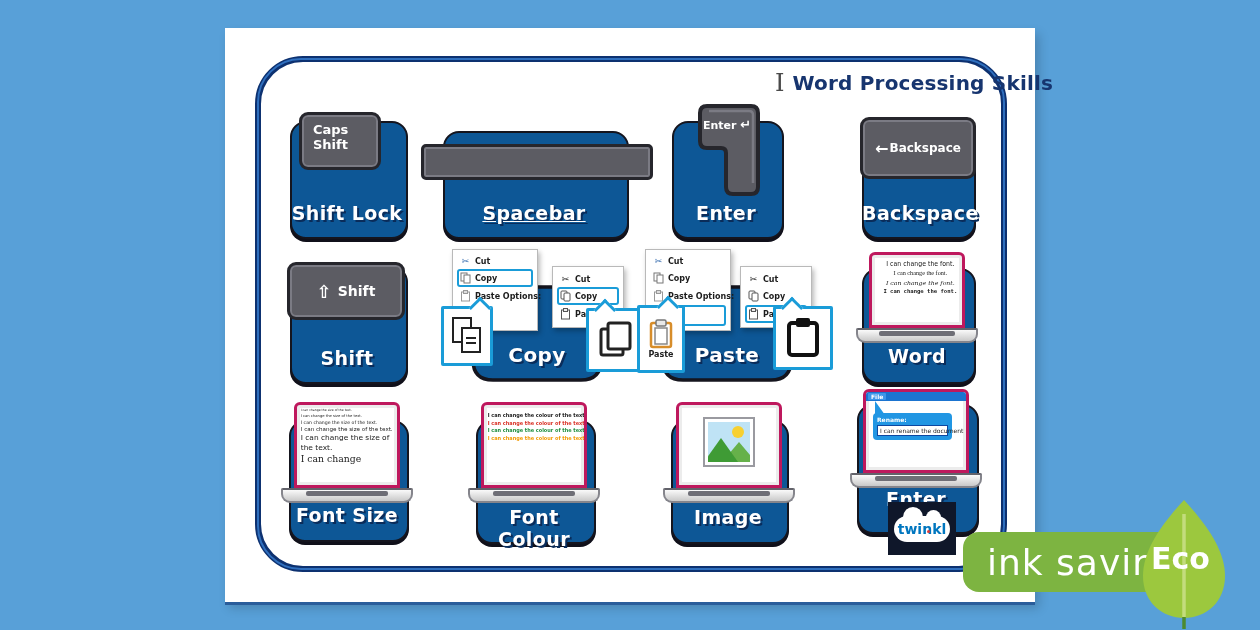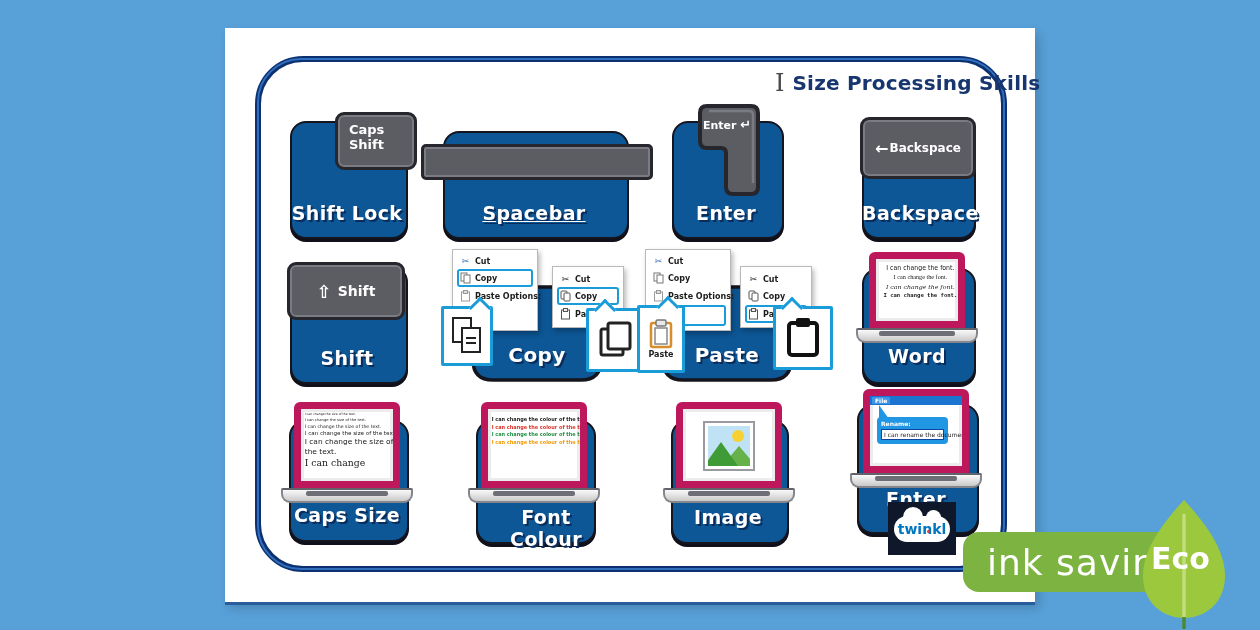--- a/index.html
+++ b/index.html
@@ -32,21 +32,21 @@
   .gx{color:#3a6fb0;font-size:9px;line-height:1;}
   .aopt{display:inline-block;width:11px;height:13px;border:1px solid #d78d2a;border-radius:1px;
         font-size:8px;font-weight:bold;color:#333;text-align:center;line-height:13px;background:#fff;}
 
   .callout{position:absolute;background:#fff;border:3px solid #1a9cd8;border-radius:2px;z-index:6;
         display:flex;flex-direction:column;align-items:center;justify-content:center;gap:1px;}
   .tail{position:absolute;width:13px;height:13px;background:#fff;border-left:3px solid #1a9cd8;
         border-top:3px solid #1a9cd8;transform:rotate(45deg);z-index:5;}
 
   .laptop{position:absolute;z-index:3;}
-  .lap-screen{position:relative;box-sizing:border-box;border:7px solid #be185d;background:#fff;
+  .lap-screen{position:relative;box-sizing:border-box;border:3px solid #be185d;background:#fff;
         border-radius:6px 6px 0 0;box-shadow:inset 0 0 0 3px #ececec;overflow:hidden;}
   .lap-base{position:relative;height:11px;margin:0 -13px;background:linear-gradient(180deg,#fafafa,#c9c9c9);
         border:2px solid #85858c;border-top-color:#62626a;border-radius:2px 2px 9px 9px;}
   .lap-strip{position:absolute;left:18%;right:18%;top:1px;height:5px;background:#6e6e76;border-radius:2px;}
   .scr-pad{padding:7px 6px;}
 
   .fline{line-height:1.5;color:#1a1a1a;white-space:nowrap;}
   .tinywrap{transform:scale(.62);transform-origin:left top;width:160%;}
 
   .img-ph{width:52px;height:50px;box-sizing:border-box;border:2px solid #9a9aa0;background:#fff;
@@ -87,25 +87,25 @@
 </style>
 </head>
 <body>
 
 <div class="stage">
   <div class="page"></div>
   <div class="mat"></div>
 
   <div class="title">
     <span class="ibeam">I</span>
-    <span class="title-text">Size Processing Skills</span>
+    <span class="title-text">Word Processing Skills</span>
   </div>
 
   <div class="tile" style="left:290px;top:121px;width:114px;height:114px;"></div>
-  <div class="key" style="left:299px;top:112px;width:82px;height:58px;box-sizing:border-box;padding:8px 0 0 11px;font-size:13px;line-height:1.15;margin-left:36px;">
+  <div class="key" style="left:299px;top:112px;width:82px;height:58px;box-sizing:border-box;padding:8px 0 0 11px;font-size:13px;line-height:1.15;">
     <div>Caps</div>
     <div>Shift</div>
   </div>
   <div class="tile-label" style="left:290px;top:202px;width:114px;">Shift Lock</div>
 
   <div class="tile" style="left:443px;top:131px;width:182px;height:104px;"></div>
   <div class="key" style="left:421px;top:144px;width:226px;height:30px;border-radius:5px;"></div>
   <div class="tile-label" style="left:443px;top:202px;width:182px;text-decoration:underline;">Spacebar</div>
 
   <div class="tile" style="left:672px;top:121px;width:108px;height:114px;"></div>
@@ -316,37 +316,37 @@
         <div class="fline" style="font-size:7.5px;">I can change the size of the text.</div>
         <div class="fline" style="font-size:9px;">I can change the size of the text.</div>
         <div class="fline" style="font-size:12px;white-space:normal;line-height:1.25;"><span>I can change the size of the text.</span></div>
         <div class="fline" style="font-size:15px;font-family:'DejaVu Serif',serif;">I can change</div>
       </div>
     </div>
     <div class="lap-base">
         <i class="lap-strip"></i>
       </div>
   </div>
-  <div class="tile-label" style="left:289px;top:504px;width:116px;">Caps Size</div>
+  <div class="tile-label" style="left:289px;top:504px;width:116px;">Font Size</div>
 
   <div class="tile" style="left:476px;top:420px;width:116px;height:120px;"></div>
   <div class="laptop" style="left:481px;top:402px;width:106px;">
     <div class="lap-screen" style="height:86px;">
       <div class="scr-pad tinywrap" style="padding-top:12px;">
         <div class="fline" style="font-size: 8px; font-weight: bold; color: rgb(26, 26, 26);">I can change the colour of the text.</div>
         <div class="fline" style="font-size: 8px; font-weight: bold; color: rgb(217, 48, 37);">I can change the colour of the text.</div>
         <div class="fline" style="font-size: 8px; font-weight: bold; color: rgb(30, 142, 62);">I can change the colour of the text.</div>
         <div class="fline" style="font-size: 8px; font-weight: bold; color: rgb(242, 153, 0);">I can change the colour of the text.</div>
       </div>
     </div>
     <div class="lap-base">
         <i class="lap-strip"></i>
       </div>
   </div>
-  <div class="tile-label" style="left:476px;top:506px;width:116px;margin-left:12px;">Font Colour</div>
+  <div class="tile-label" style="left:476px;top:506px;width:116px;">Font Colour</div>
 
   <div class="tile" style="left:671px;top:420px;width:114px;height:120px;"></div>
   <div class="laptop" style="left:676px;top:402px;width:106px;">
     <div class="lap-screen" style="height:86px;">
       <div class="img-ph">
         <div class="img-in">
           <span class="sun"></span>
           <span class="mt2"></span>
           <span class="mt1"></span>
         </div>

